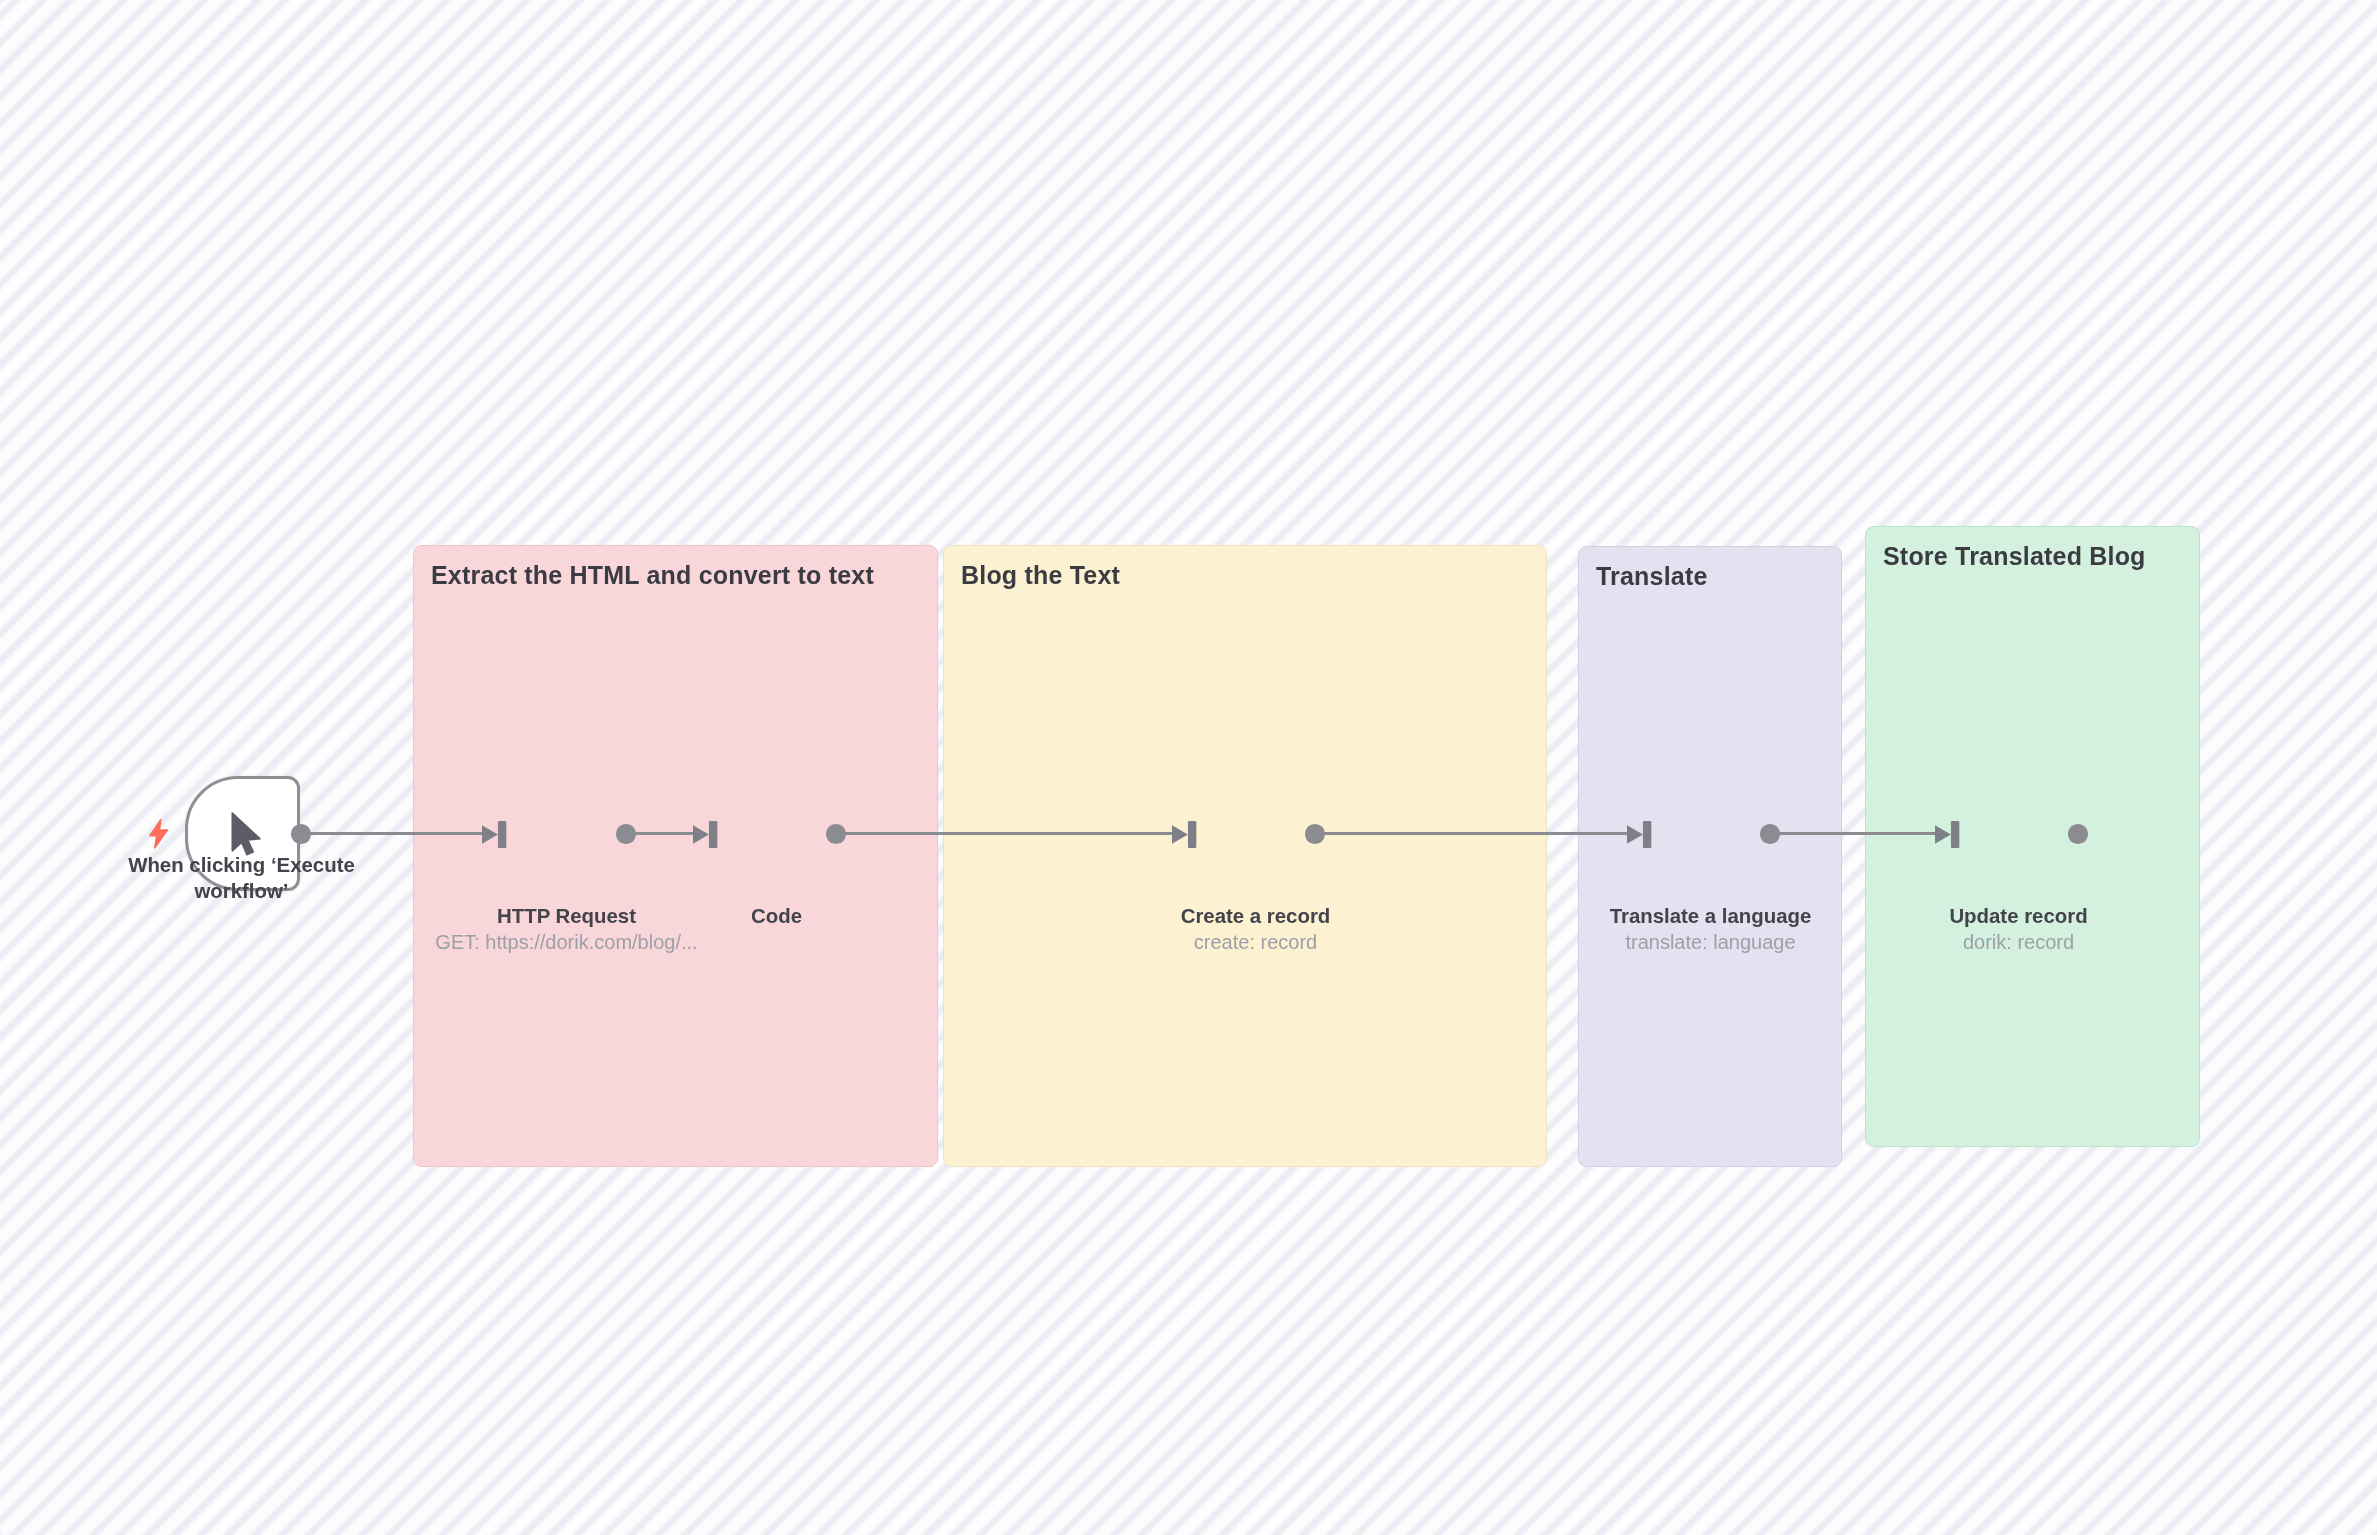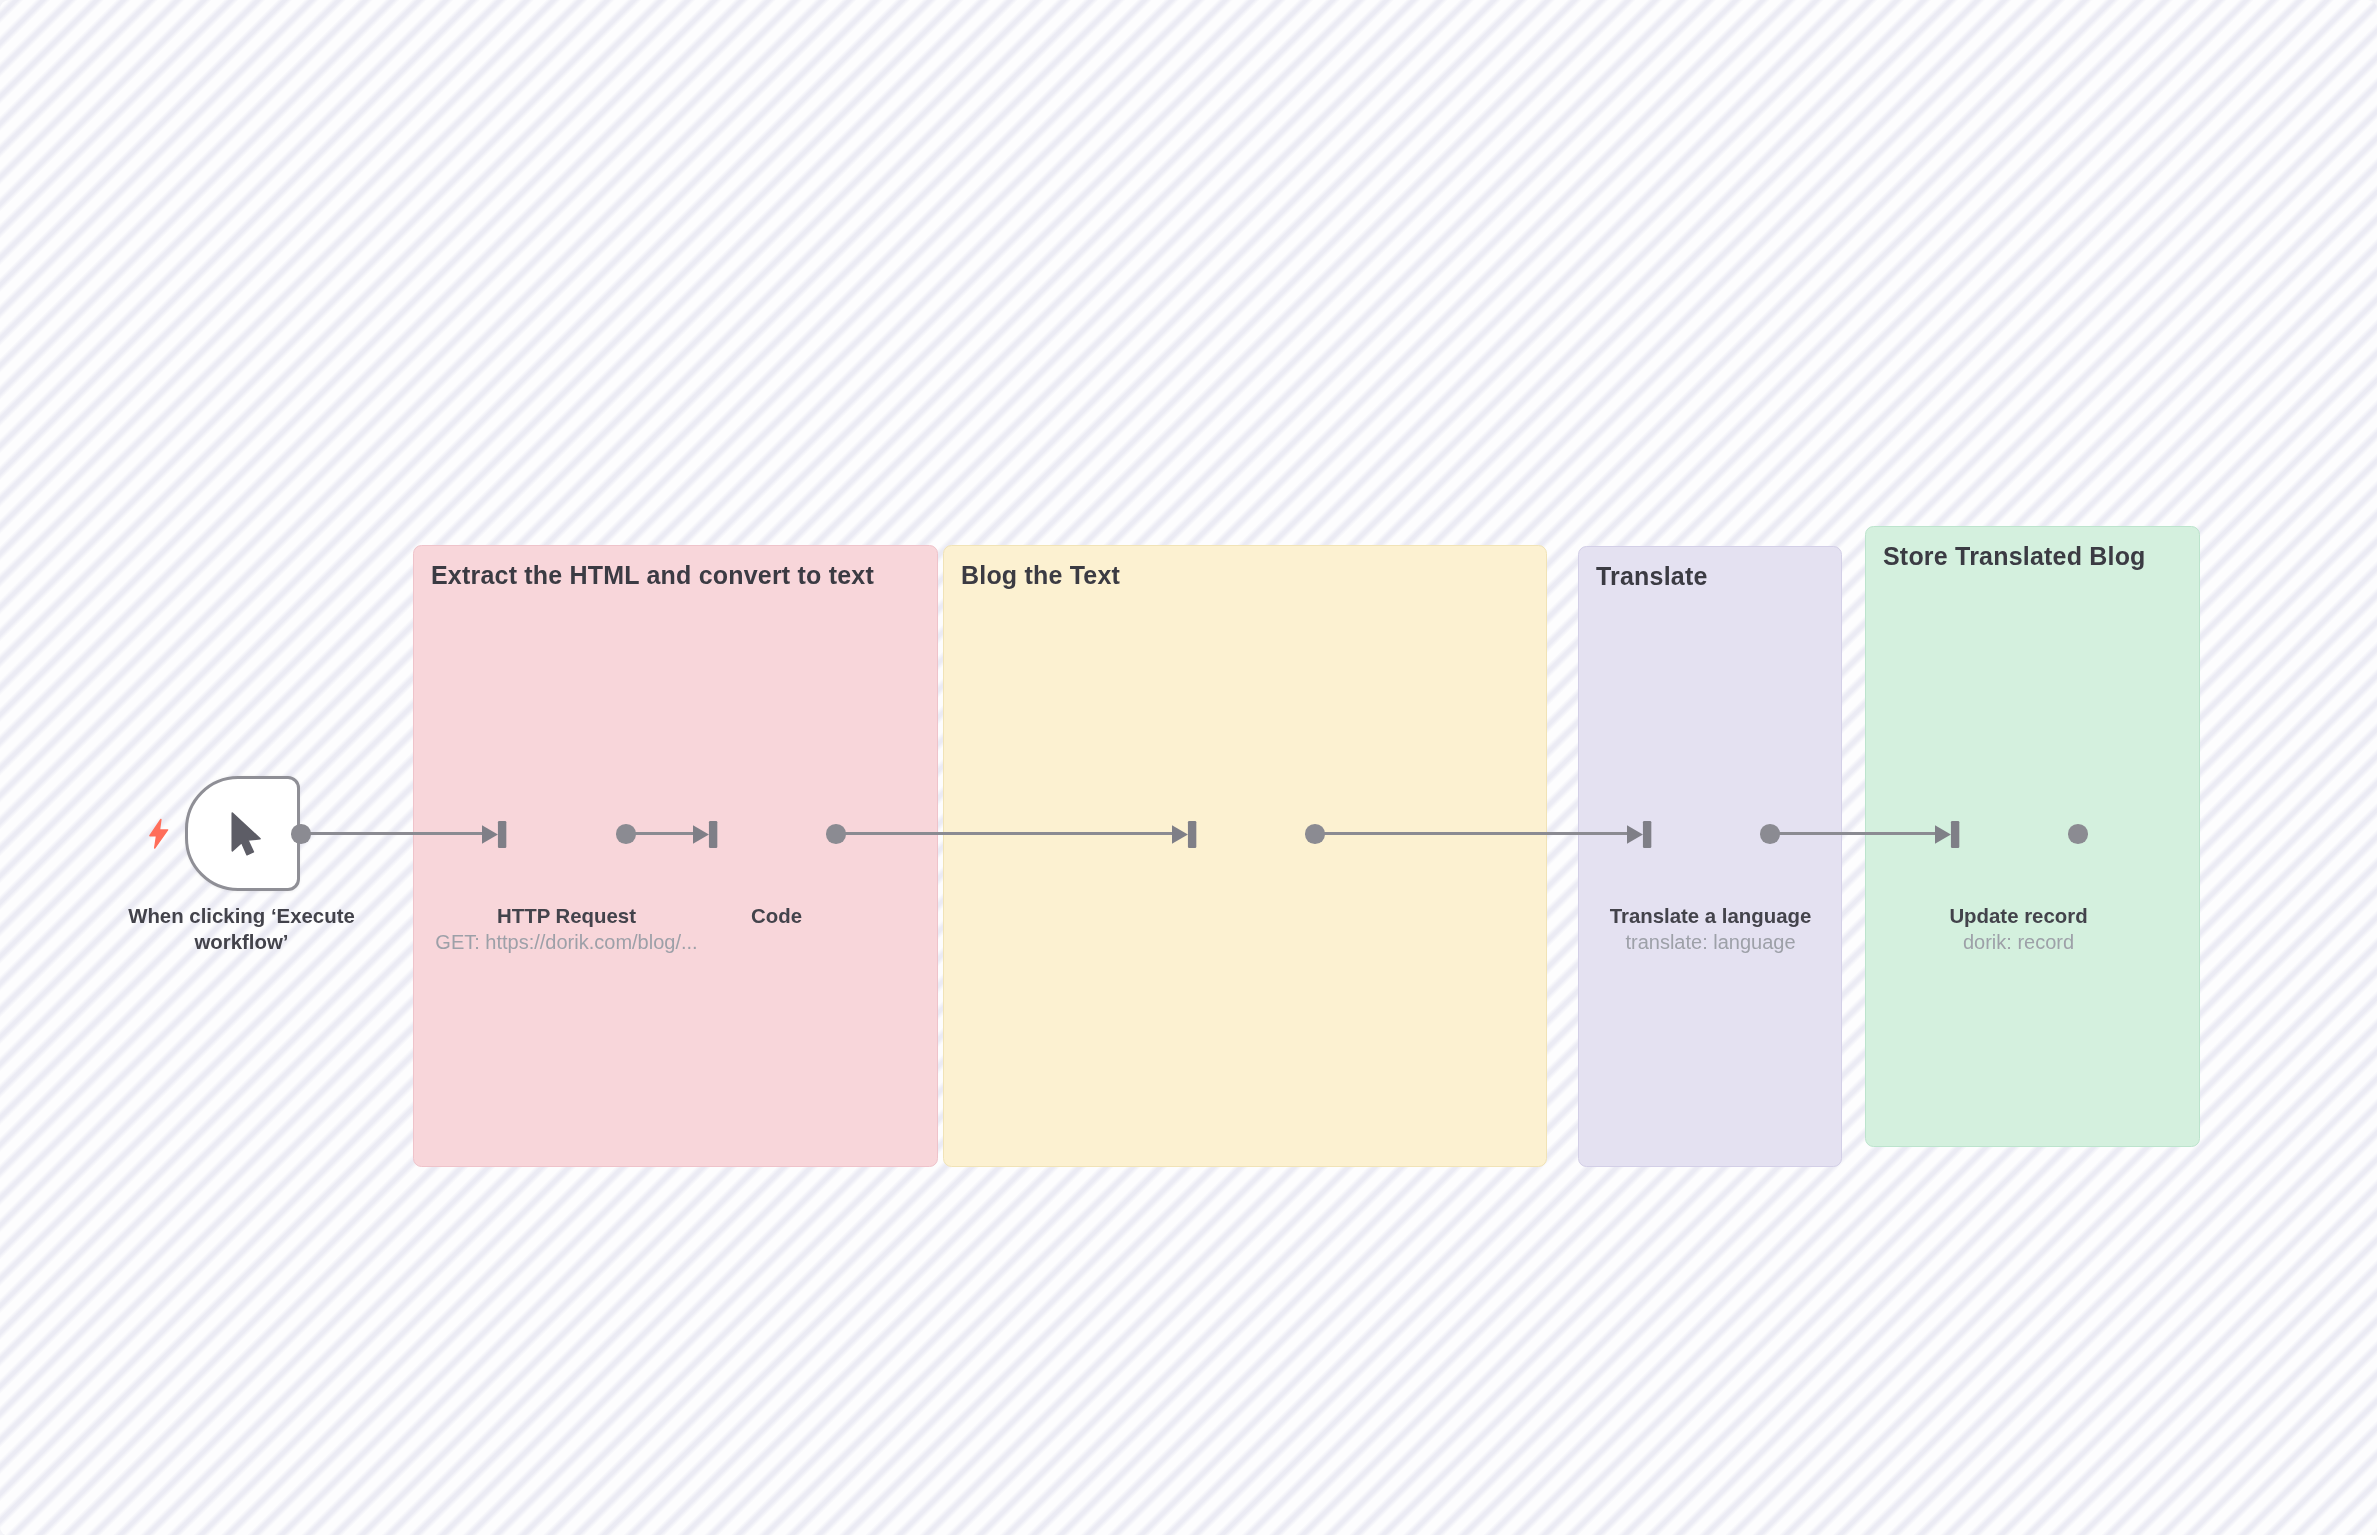--- a/index.html
+++ b/index.html
@@ -92,21 +92,21 @@
     <div class="conn-line" style="left: 1770px; top: 832px; width: 166px;"></div>
     <div class="node-box trigger" style="left: 185px; top: 776px;">
       <span style="line-height: 0;"><svg width="49" height="49" viewBox="0 0 24 24">
           <path d="M7 2 L7 20.5 L11.6 16.4 L14.2 22.4 L17.3 21 L14.6 15.2 L20.6 14.6 Z" fill="#5d5d66" stroke="#5d5d66" stroke-width="0.8" stroke-linejoin="round"></path>
         </svg></span>
     </div>
     <div class="bolt" style="left: 147px; top: 818px;"><svg width="23" height="31.5" viewBox="0 0 24 32">
         <path d="M14.5 1 L3 18 h7 L8 31 L21.5 12 h-8.5 Z" fill="#ff6e5a" stroke="#ff6e5a" stroke-width="1.5" stroke-linejoin="round"></path>
       </svg></div>
     <div class="out-dot" style="left: 291px; top: 824px;"></div>
-    <div class="node-label" style="left: 114px; top: 903px; width: 255px;">
+    <div class="node-label" style="left: 114px; top: 852px; width: 255px;">
       <span class="main">When clicking ‘Execute workflow’</span>
     </div>
     <div class="node-box" style="left: 509px; top: 776px;">
       <span style="line-height: 0;"><svg width="54" height="54" viewBox="0 0 64 64" fill="none" stroke="#4a47dc" stroke-width="5.2" stroke-linecap="round">
           <circle cx="32" cy="32" r="25.5"></circle>
           <ellipse cx="32" cy="32" rx="11.5" ry="25.5"></ellipse>
           <path d="M9 22.5 H55"></path>
           <path d="M9 41.5 H55"></path>
         </svg></span>
     </div>
@@ -135,20 +135,24 @@
           <polygon points="50,3 94,21.5 50,40 6,21.5" fill="#FCB400"></polygon>
           <polygon points="56,46 94,29.5 94,61 56,82" fill="#18BFFF"></polygon>
           <polygon points="6,29.5 45,45 6,63" fill="#F82B60"></polygon>
         </svg></span>
     </div>
     <div class="in-port" style="left: 1172px; top: 819px;"><svg width="26" height="31" viewBox="0 0 31 36">
         <polygon points="0,7 19,18 0,29" fill="#7f7f87"></polygon>
         <rect x="19" y="2" width="10" height="32" rx="1.5" fill="#7f7f87"></rect>
       </svg></div>
     <div class="out-dot" style="left: 1305px; top: 824px;"></div>
+    <div class="node-label" style="left: 1060px; top: 903px; width: 391px;">
+      <span class="main">Create a record</span>
+      <span class="sub">create: record</span>
+    </div>
     <div class="node-box" style="left: 1653px; top: 776px;">
       <span style="line-height: 0;"><svg width="49" height="49" viewBox="0 0 64 64">
           <rect x="27" y="13" width="29" height="37" rx="4" fill="#e9ebee"></rect>
           <g stroke="#5f6368" stroke-width="2.4" stroke-linecap="round" fill="none">
             <path d="M41.5 23 V39"></path>
             <path d="M34.5 27.5 H49"></path>
             <path d="M36.5 39.5 C39.5 36 44.5 31.5 48 29.5"></path>
             <path d="M35.5 30 C38 34.5 43 38.5 47.5 40.5"></path>
           </g>
           <rect x="8" y="10" width="29" height="33" rx="5" fill="#447ff0"></rect>

